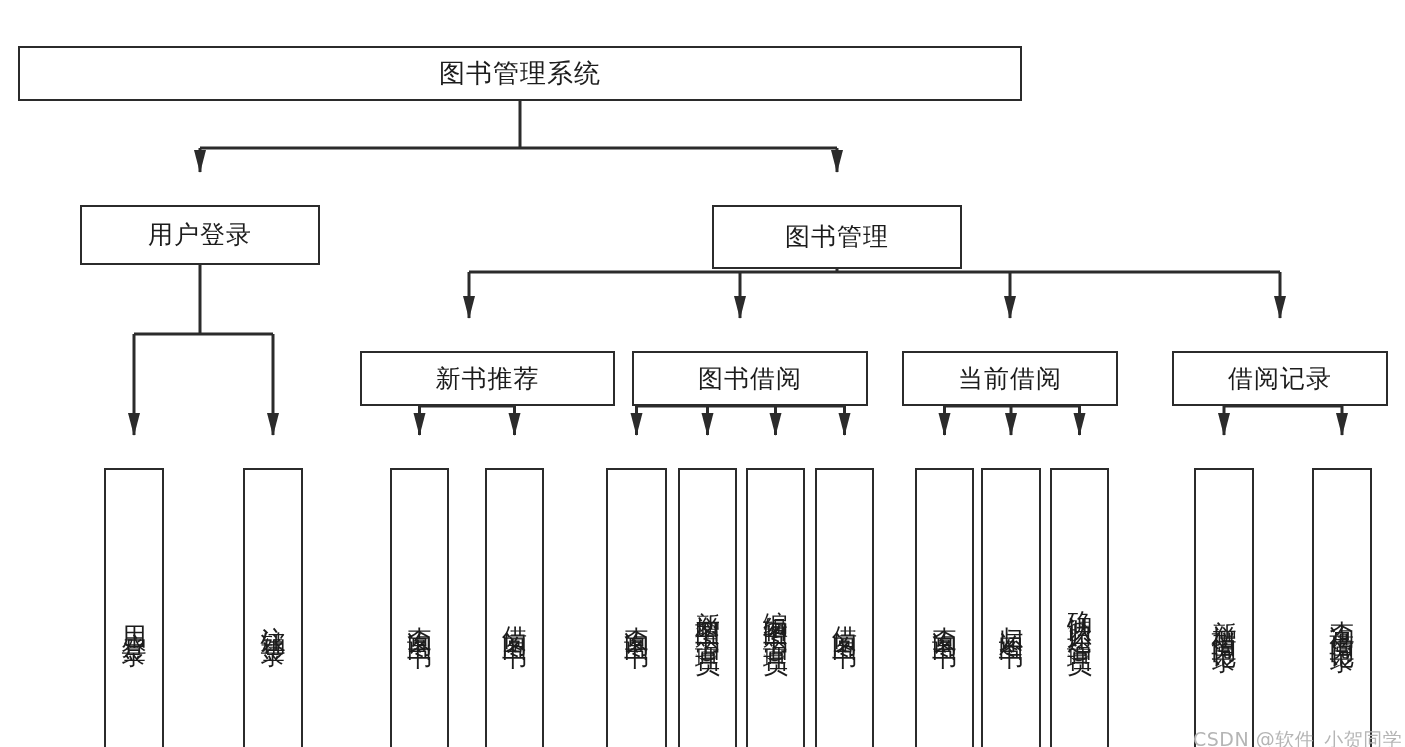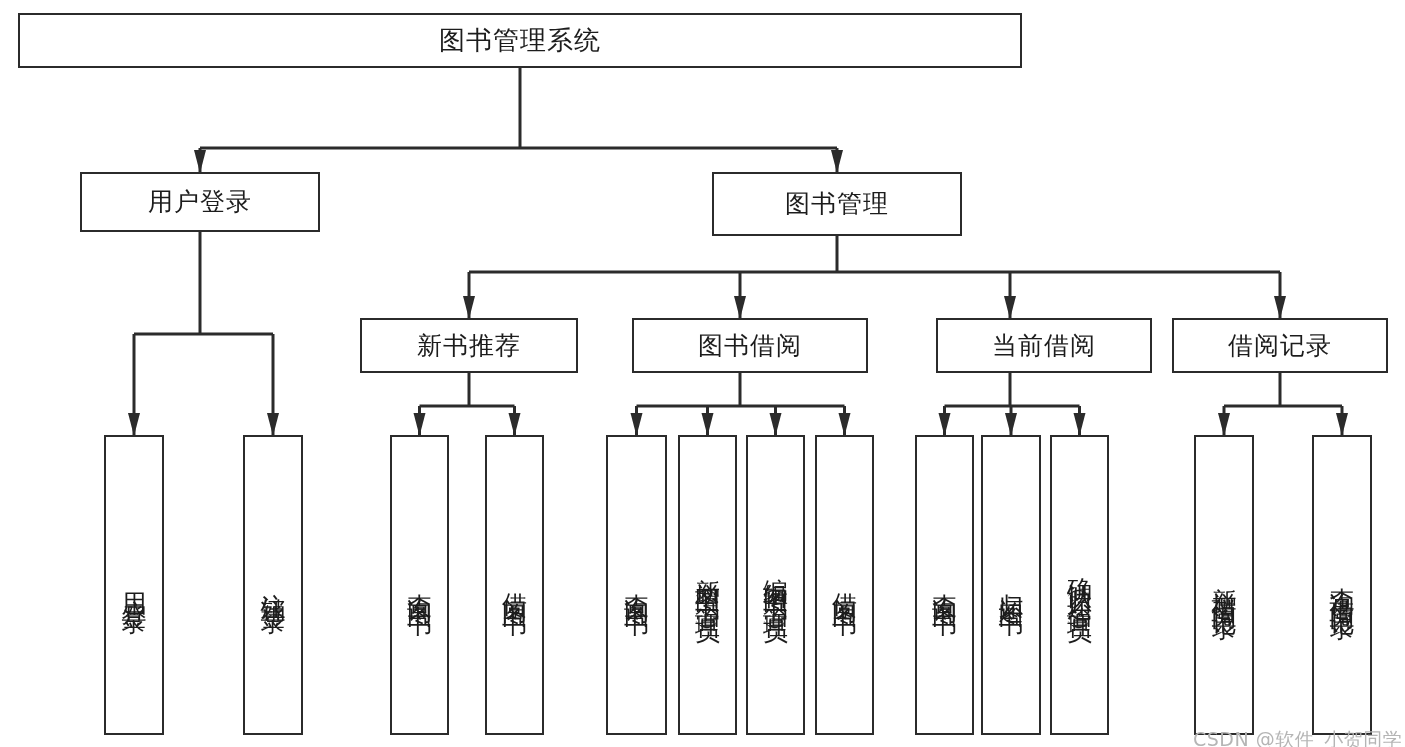--- a/index.html
+++ b/index.html
@@ -28,20 +28,21 @@
   .node {
     position: absolute;
     box-sizing: border-box;
     border: 2.5px solid #2b2b2b;
     background: #ffffff;
     display: flex;
     align-items: center;
     justify-content: center;
     color: #1c1c1c;
     text-align: center;
+    margin-top: 33px;
   }
   .node.horiz {
     font-size: 25px;
     letter-spacing: 1px;
     line-height: 1.1;
   }
   .node.root {
     font-size: 26px;
   }
   .node.vert {
@@ -127,27 +128,27 @@
   <div id="nodes-layer">
       <div class="node horiz root" style="left: 18px; top: 13px; width: 1004px; height: 55px;">
         <span>图书管理系统</span>
       </div>
       <div class="node horiz" style="left: 80px; top: 172px; width: 240px; height: 60px;">
         <span>用户登录</span>
       </div>
       <div class="node horiz" style="left: 712px; top: 172px; width: 250px; height: 64px;">
         <span>图书管理</span>
       </div>
-      <div class="node horiz" style="left: 360px; top: 318px; width: 218px; height: 55px;">
+      <div class="node horiz" style="left: 360px; top: 318px; width: 255px; height: 55px;">
         <span>新书推荐</span>
       </div>
       <div class="node horiz" style="left: 632px; top: 318px; width: 236px; height: 55px;">
         <span>图书借阅</span>
       </div>
-      <div class="node horiz" style="left: 936px; top: 318px; width: 216px; height: 55px;">
+      <div class="node horiz" style="left: 902px; top: 318px; width: 216px; height: 55px;">
         <span>当前借阅</span>
       </div>
       <div class="node horiz" style="left: 1172px; top: 318px; width: 216px; height: 55px; text-align: right;">
         <span>借阅记录</span>
       </div>
       <div class="node vert" style="left: 104px; top: 435px; width: 60px; height: 300px;">
         <span class="vlabel">用户登录</span>
       </div>
       <div class="node vert" style="left: 243px; top: 435px; width: 60px; height: 300px;">
         <span class="vlabel">注销登录</span>

